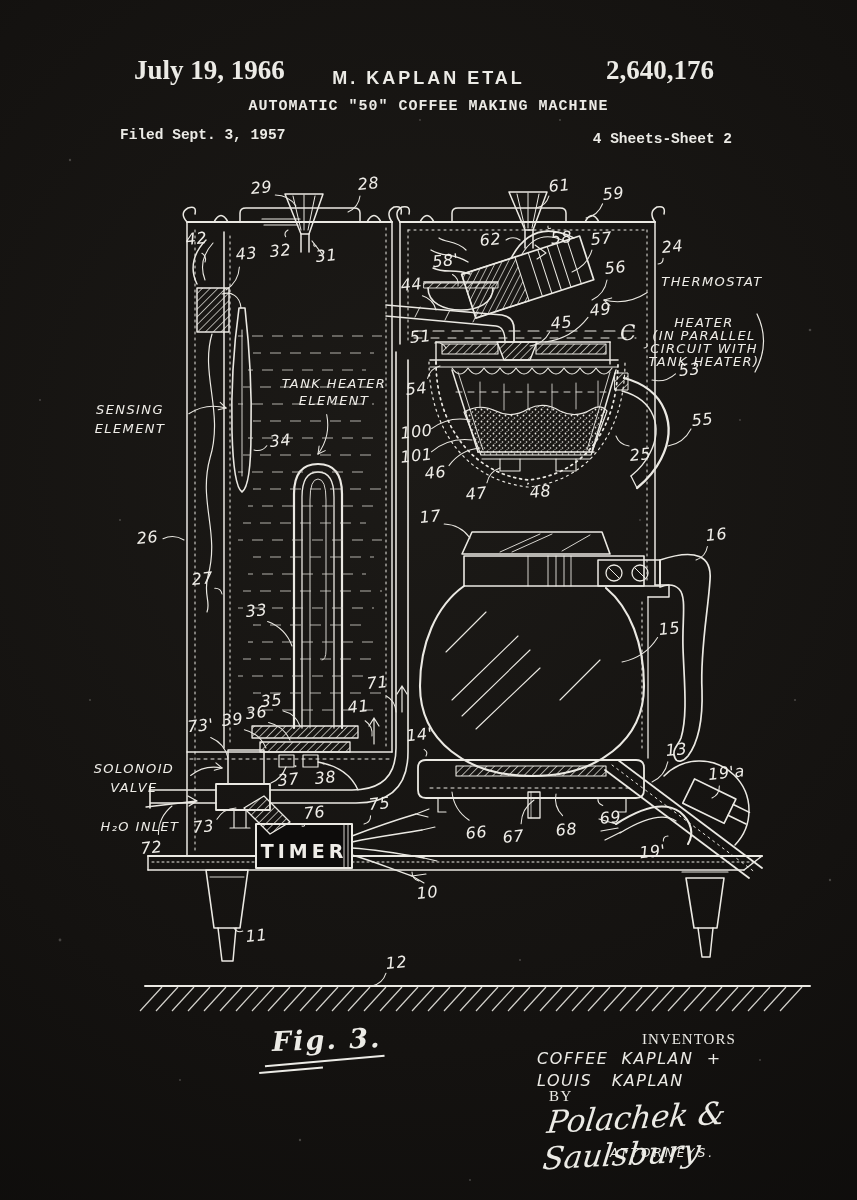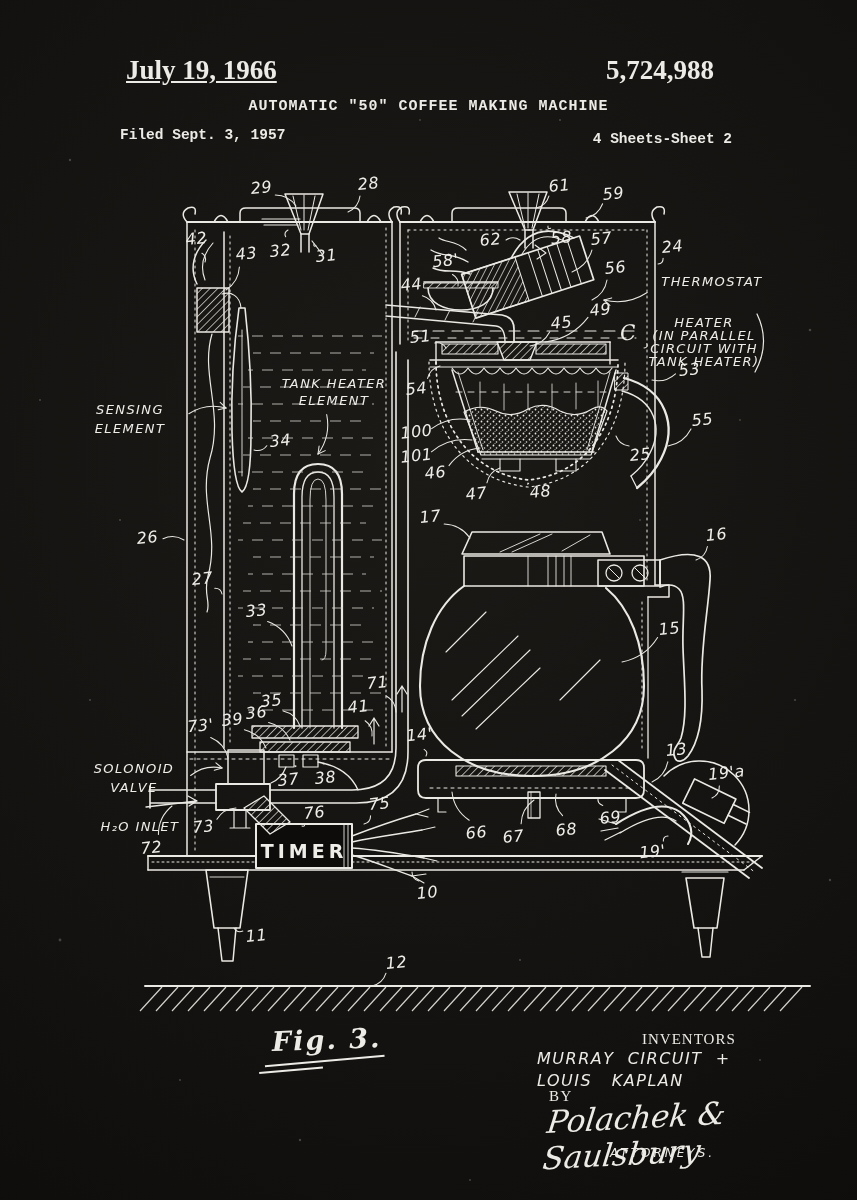--- a/index.html
+++ b/index.html
@@ -1,19 +1,19 @@
 <!DOCTYPE html>
 <html><head>
 <meta charset="utf-8">
 <style>
   html,body{margin:0;padding:0;background:#000;}
   .poster{position:relative;width:857px;height:1200px;margin:0 auto;overflow:hidden;color:#ecebe6;
     background:radial-gradient(ellipse 120% 90% at 48% 38%, #1c1a17 0%, #141210 55%, #0b0a09 100%);}
   .hdr{position:absolute;white-space:pre;}
-  .date{left:126px;top:55px;font:700 27px "Liberation Serif",serif;text-decoration:underline;}
+  .date{left:134px;top:55px;font:700 27px "Liberation Serif",serif;}
   .patnum{right:143px;top:55px;font:700 27px "Liberation Serif",serif;}
   .author{left:0;right:0;top:68px;text-align:center;font:600 18px "Liberation Sans",sans-serif;letter-spacing:3px;}
   .titleln{left:0;right:0;top:98px;text-align:center;font:700 15px "Liberation Mono",monospace;letter-spacing:1px;}
   .filed{left:120px;top:127px;font:700 14.5px "Liberation Mono",monospace;}
   .sheet{right:125px;top:131px;font:700 14.5px "Liberation Mono",monospace;}
   #drawing{position:absolute;left:0;top:0;width:857px;height:1200px;}
   .figlabel{position:absolute;left:272px;top:1024px;font:italic 700 27px "DejaVu Serif",serif;letter-spacing:2px;transform:rotate(-2deg);}
   .figlabel .ul1{position:absolute;left:-8px;top:36px;width:120px;height:2px;background:#ecebe6;transform:rotate(-3deg);}
   .figlabel .ul2{position:absolute;left:-14px;top:44px;width:64px;height:2px;background:#ecebe6;transform:rotate(-3deg);}
   .inv{position:absolute;font:italic 16px "DejaVu Sans",sans-serif;letter-spacing:1.5px;white-space:pre;}
@@ -30,21 +30,22 @@
   .num{font:italic 16px "DejaVu Sans",sans-serif;fill:#efede8;letter-spacing:.5px;text-anchor:middle;}
   .script{font:italic 21px "DejaVu Serif",serif;}
   .callout{font:italic 13px "DejaVu Sans",sans-serif;fill:#efede8;letter-spacing:1.4px;text-anchor:middle;}
   .timer{font-style:normal;font-weight:700;font-size:19px;letter-spacing:4px;font-family:"DejaVu Sans",sans-serif;}
 </style>
 </head>
 <body>
 
 <div class="poster">
   <div class="hdr date">July 19, 1966</div>
-  <div class="hdr patnum">5,724,988</div>
+  <div class="hdr author">M. KAPLAN ETAL</div>
+  <div class="hdr patnum">2,640,176</div>
   <div class="hdr titleln">AUTOMATIC "50" COFFEE MAKING MACHINE</div>
   <div class="hdr filed">Filed Sept. 3, 1957</div>
   <div class="hdr sheet">4 Sheets-Sheet 2</div>
 
   <svg id="drawing" viewBox="0 0 857 1200" xmlns="http://www.w3.org/2000/svg">
     <defs>
       <pattern id="hatch" width="5.5" height="5.5" patternUnits="userSpaceOnUse" patternTransform="rotate(45)">
         <line x1="0" y1="0" x2="0" y2="5.5" stroke="#e8e6e0" stroke-width="1.4"></line>
       </pattern>
       <pattern id="grounds" width="6" height="6" patternUnits="userSpaceOnUse">
@@ -459,18 +460,18 @@
       <text x="140" y="831" class="callout" font-size="13"><tspan x="140" y="831">H₂O INLET</tspan></text>
       <text x="304" y="858" class="callout timer" font-size="13"><tspan x="304" y="858">TIMER</tspan></text>
     </svg>
 
   <div class="figlabel">
     <span>Fig. 3.</span>
     <i class="ul1"></i>
     <i class="ul2"></i>
   </div>
   <div class="inv invhead">INVENTORS</div>
-  <div class="inv l1">MURRAY  CIRCUIT  +</div>
+  <div class="inv l1">COFFEE  KAPLAN  +</div>
   <div class="inv l2">LOUIS   KAPLAN</div>
   <div class="inv byl">BY</div>
   <div class="signature">Polachek &amp; Saulsbury</div>
   <div class="inv att">ATTORNEYS.</div>
 </div>
 
 </body></html>

